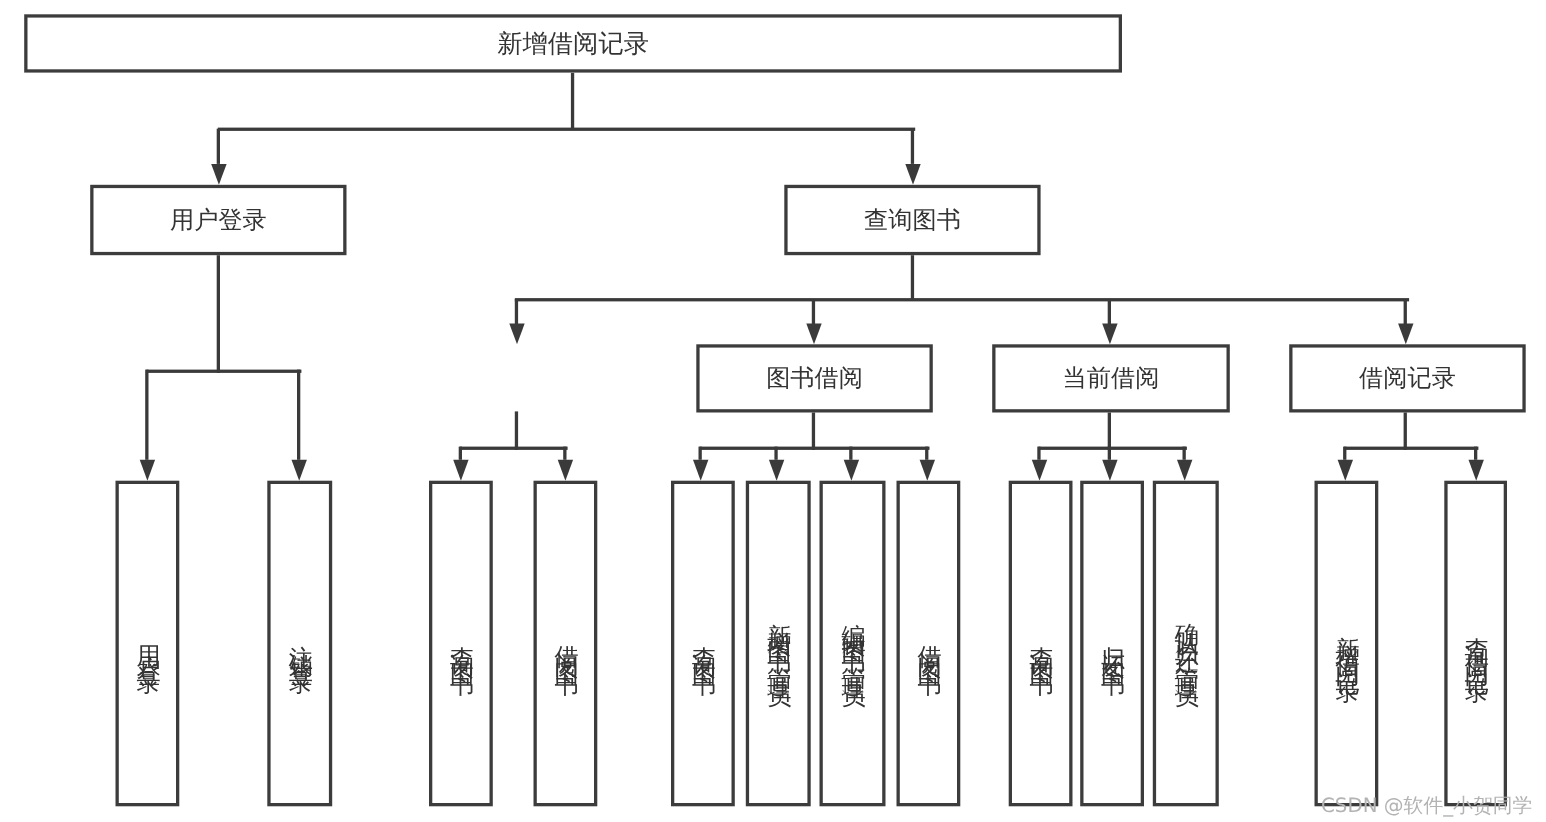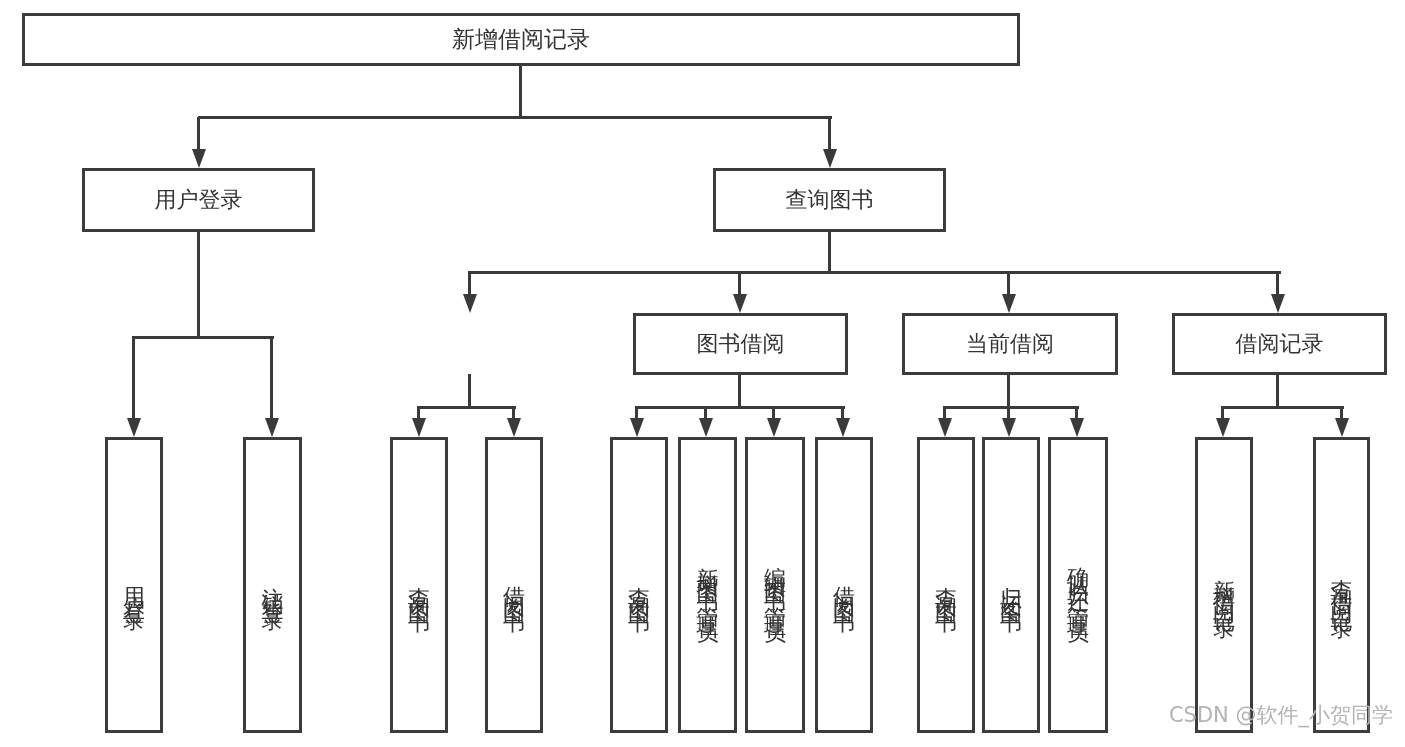--- a/index.html
+++ b/index.html
@@ -47,22 +47,22 @@
     width: 0;
     height: 0;
     border-left: 7px solid transparent;
     border-right: 7px solid transparent;
     border-top: 19px solid #3a3a3a;
     z-index: 1;
   }
   .watermark {
     position: absolute;
     right: 12px;
-    bottom: 18px;
-    font-size: 21px;
+    bottom: 3px;
+    font-size: 18px;
     color: #b3b3b3;
     z-index: 3;
     white-space: nowrap;
     text-align: right;
   }
   .title-box { font-size: 23px; }
 </style>
 </head>
 <body>
 

